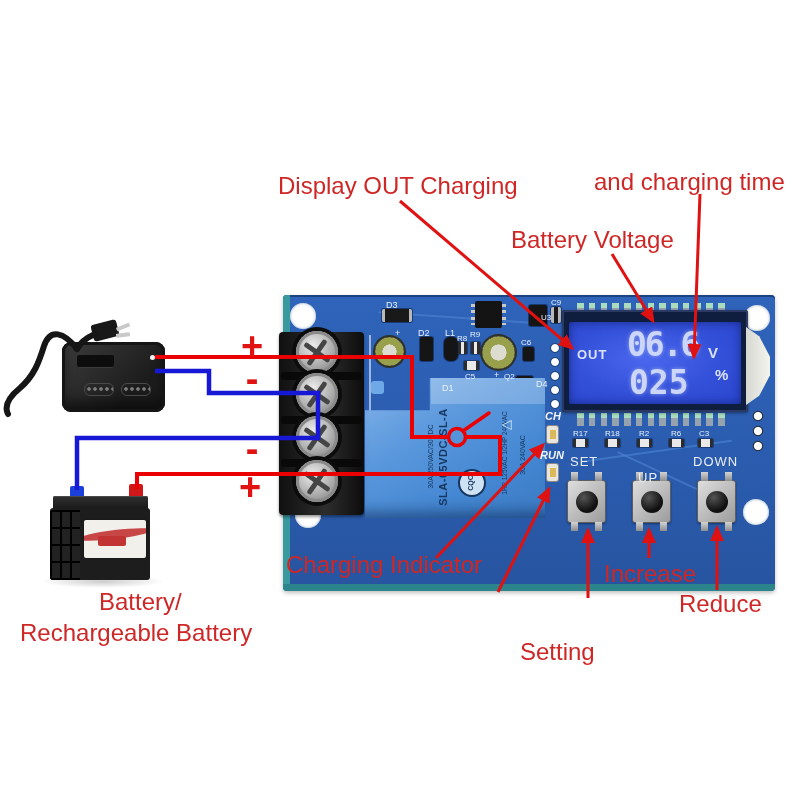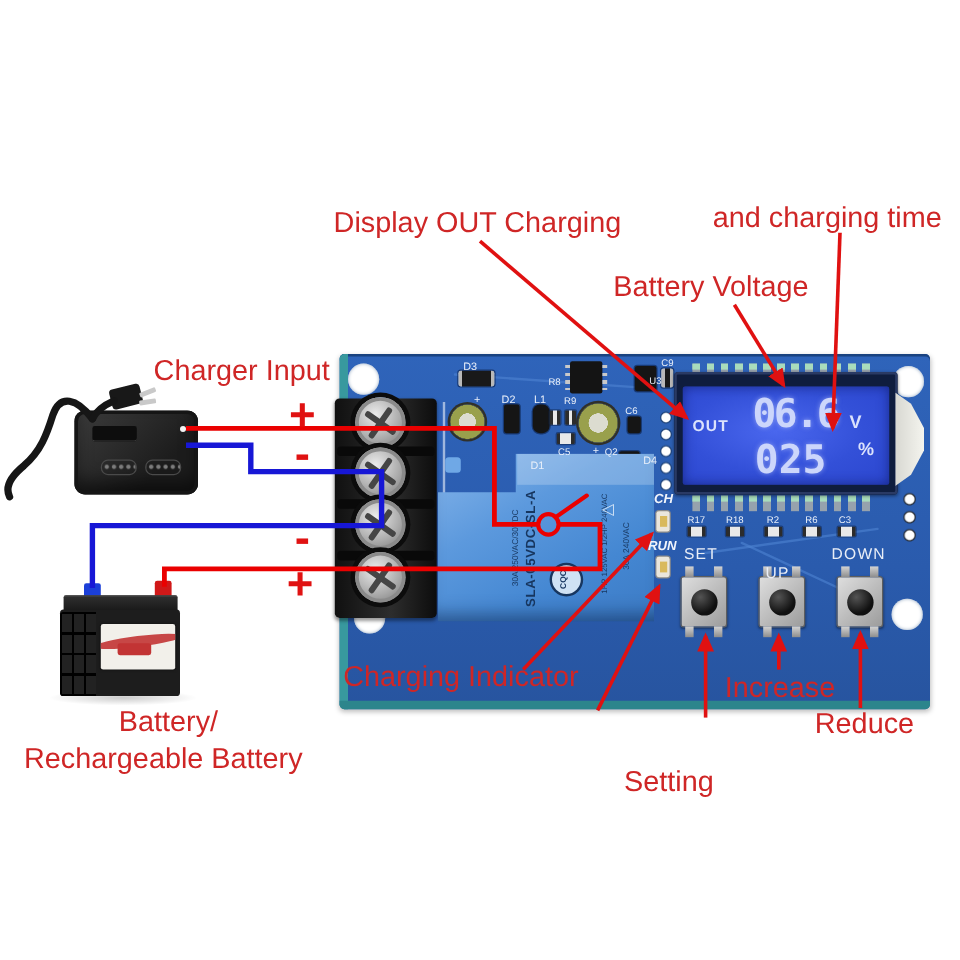--- a/index.html
+++ b/index.html
@@ -160,21 +160,21 @@
 
     <div class="slabel" style="left:112px;top:34px;">+</div>
     <div class="cap" style="left:92px;top:42px;width:29px;height:29px;"></div>
 
     <div class="slabel" style="left:135px;top:34px;">D2</div>
     <div class="blk" style="left:137px;top:42px;width:13px;height:24px;"></div>
 
     <div class="slabel" style="left:162px;top:34px;">L1</div>
     <div class="blk" style="left:161px;top:42px;width:14px;height:24px;border-radius:6px;"></div>
 
-    <div class="slabel" style="left:174px;top:20px;font-size:8px;">R8</div>
+    <div class="slabel" style="left:174px;top:40px;font-size:8px;">R8</div>
     <div class="res" style="left:175px;top:47px;width:9px;height:12px;"></div>
     <div class="slabel" style="left:187px;top:36px;font-size:8px;">R9</div>
     <div class="res" style="left:188px;top:47px;width:9px;height:12px;"></div>
 
     <div class="soic" style="left:192px;top:6px;width:27px;height:27px;"></div>
     <div class="blk" style="left:246px;top:10px;width:18px;height:21px;"></div>
     <div class="slabel" style="left:258px;top:19px;font-size:8px;">U3</div>
 
     <div class="slabel" style="left:268px;top:4px;font-size:8px;">C9</div>
     <div class="smd" style="left:268px;top:12px;width:10px;height:16px;"></div>
@@ -302,21 +302,20 @@
     <line x1="400" y1="201" x2="572" y2="348" stroke="#e01111" stroke-width="3" marker-end="url(#ah)"></line>
     <line x1="612" y1="254" x2="653" y2="321" stroke="#e01111" stroke-width="3" marker-end="url(#ah)"></line>
     <line x1="700" y1="194" x2="694" y2="357" stroke="#e01111" stroke-width="3" marker-end="url(#ah)"></line>
     <line x1="436" y1="558" x2="543" y2="445" stroke="#e01111" stroke-width="3" marker-end="url(#ah)"></line>
     <line x1="498" y1="592" x2="549" y2="489" stroke="#e01111" stroke-width="3" marker-end="url(#ah)"></line>
     <line x1="588" y1="598" x2="588" y2="530" stroke="#e01111" stroke-width="3" marker-end="url(#ah)"></line>
     <line x1="649" y1="558" x2="649" y2="530" stroke="#e01111" stroke-width="3" marker-end="url(#ah)"></line>
     <line x1="717" y1="590" x2="717" y2="528" stroke="#e01111" stroke-width="3" marker-end="url(#ah)"></line>
   </svg>
 
-  <div class="ann" style="left:128px;top:296px;">Charger Input</div>
   <div class="sign" style="left:234px;top:327px;">+</div>
   <div class="sign" style="left:234px;top:360px;">-</div>
   <div class="sign" style="left:234px;top:430px;">-</div>
   <div class="sign" style="left:232px;top:468px;">+</div>
 
   <div class="ann" style="left:278px;top:172px;">Display OUT Charging</div>
   <div class="ann" style="left:556px;top:168px;margin-left:38px;">and charging time</div>
   <div class="ann" style="left:511px;top:226px;">Battery Voltage</div>
 
   <div class="ann" style="left:286px;top:551px;">Charging Indicator</div>

